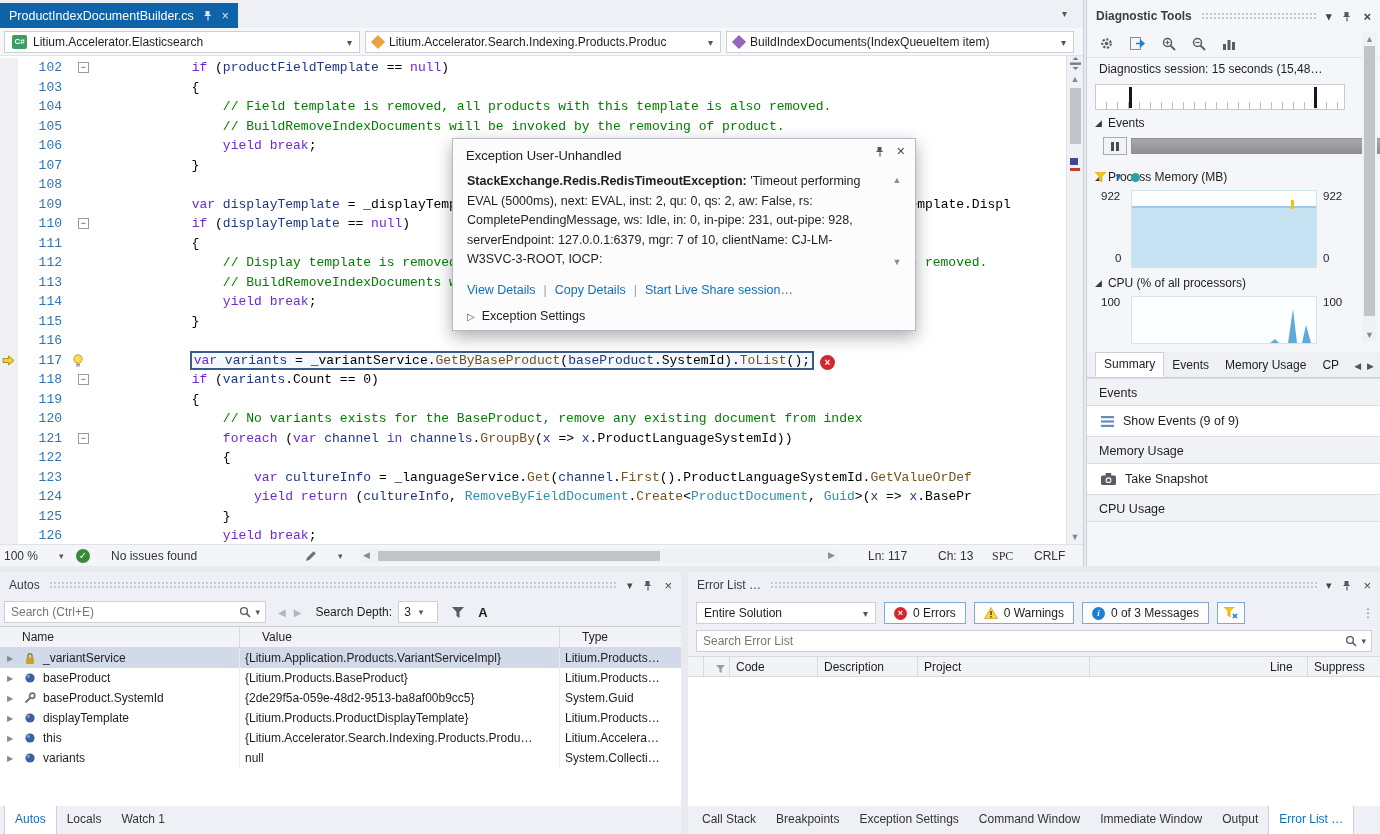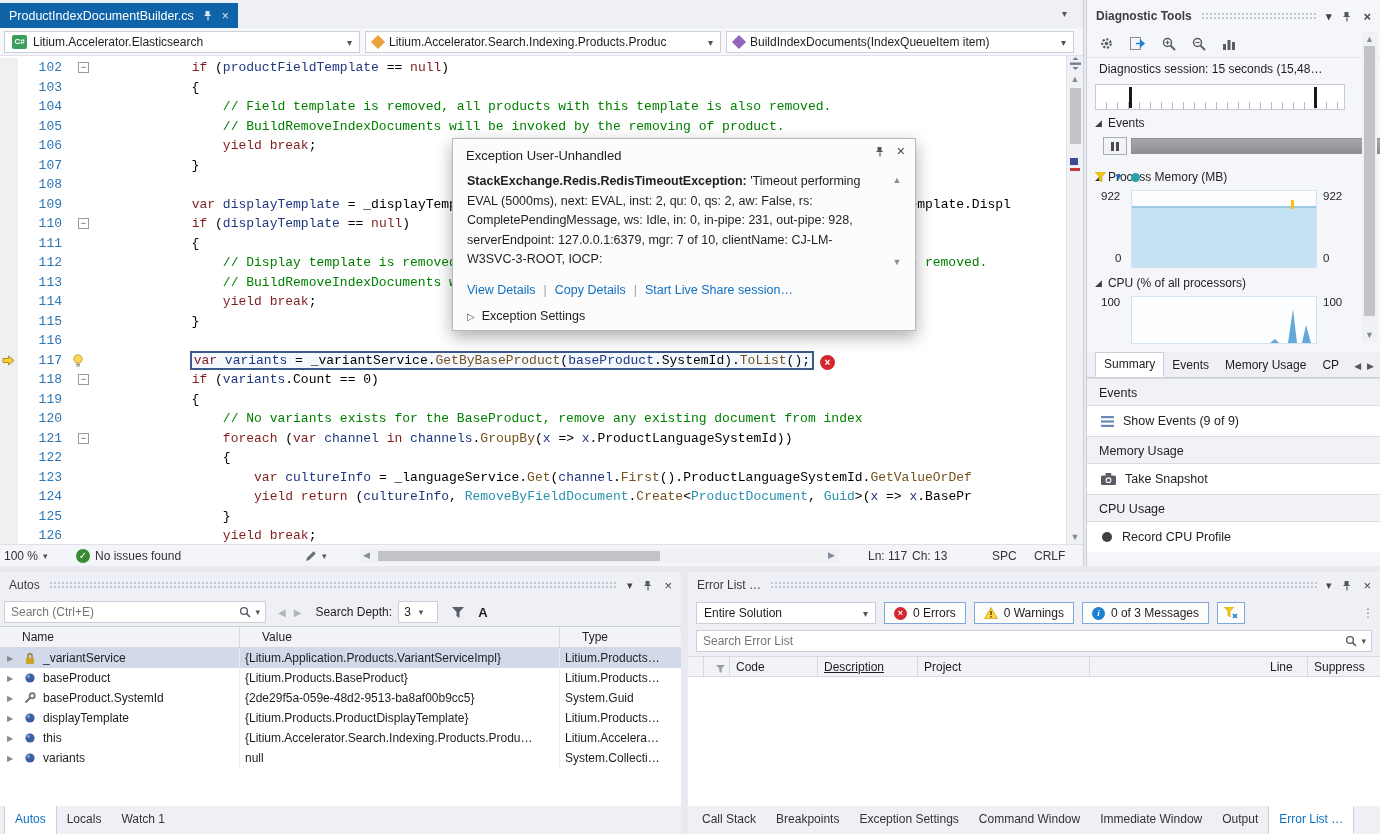--- a/index.html
+++ b/index.html
@@ -24,39 +24,39 @@
 
   .code-area { position:absolute; left:0; top:56px; right:17px; bottom:22px; background:#fff; overflow:hidden; padding-top:2px;
                font-family:"Liberation Mono","DejaVu Sans Mono",monospace; font-size:13px; }
   .code-line { height:19.5px; line-height:19.5px; display:flex; position:relative; white-space:pre; }
   .ind-margin { flex:0 0 18px; background:#f0f0f3; position:relative; }
   .ind-margin svg { position:absolute; left:2px; top:4px; }
   .ln { flex:0 0 56px; text-align:right; padding-right:12px; color:#2e75b5; }
   .fold { flex:0 0 24px; position:relative; }
   .fold-box { position:absolute; left:4px; top:4px; width:11px; height:11px; border:1px solid #9a9aa0; background:#fff; color:#444; font-size:9px; line-height:9px; text-align:center; font-family:"Liberation Sans",sans-serif; cursor:pointer; }
   .code { flex:1; white-space:pre; }
-  .tk-k { color:#7f1d1d; } .tk-c { color:#008000; } .tk-t { color:#2b91af; }
+  .tk-k { color:#6d28d9; } .tk-c { color:#008000; } .tk-t { color:#2b91af; }
   .tk-m { color:#74531f; } .tk-v { color:#1f377f; } .tk-p { color:#000; }
   .stmt-box { border:2px solid #3a5a8a; background:#f4f8fd; padding:0 2px; margin:0 -2px; }
   .err-badge { display:inline-block; width:15px; height:15px; border-radius:50%; background:#d3262e; color:#fff; text-align:center; line-height:15px; font-size:10px; font-weight:bold; margin-left:8px; font-family:"Liberation Sans",sans-serif; vertical-align:-2px; cursor:pointer; }
   .bulb { position:absolute; left:72px; top:3px; }
 
   .split-handle { position:absolute; right:0; top:56px; width:17px; height:16px; background:#eef0f5; border-left:1px solid #dfe1e6; text-align:center; cursor:row-resize; }
   .v-scroll { position:absolute; right:0; top:72px; width:17px; bottom:22px; background:#f0f1f4; border-left:1px solid #e2e3e8; }
   .v-scroll .arr { position:absolute; left:0; width:100%; text-align:center; color:#868999; font-size:9px; }
   .v-thumb { position:absolute; left:3px; width:11px; background:#c2c3c9; }
   .mark { position:absolute; }
 
   .ed-status { position:absolute; left:0; bottom:0; width:100%; height:22px; background:#f4f5f9; border-top:1px solid #e0e1e6; font-size:12px; color:#333; }
-  .ed-status > div { position:absolute; top:0; height:22px; display:flex; align-items:center; gap:5px; }
+  .ed-status > div { position:absolute; top:0; height:22px; display:flex; align-items:center; gap:21px; }
   .st-zoom { left:4px; } .st-issues { left:76px; } .st-pencil { left:305px; }
   .st-hscroll { left:360px; width:478px; top:4px !important; height:14px !important; background:#f0f1f4; }
   .h-thumb { position:absolute; left:18px; top:2px; width:282px; height:10px; background:#c2c3c9; }
   .h-arr { position:absolute; top:1px; color:#868999; font-size:9px; }
-  .st-ln { left:868px; } .st-ch { left:912px; } .st-spc { left:992px; } .st-eol { left:1034px; }
+  .st-ln { left:868px; } .st-ch { left:938px; } .st-spc { left:992px;font-family:Liberation Serif, serif; } .st-eol { left:1034px; }
   .ok-circle { width:14px; height:14px; border-radius:50%; background:#388a34; color:#fff; font-size:10px; line-height:14px; text-align:center; }
   .dd-sm { color:#555; font-size:9px; }
 
   
   .ex-popup { position:absolute; left:452px; top:138px; width:464px; height:193px; background:#fcfcfd; border:1px solid #b4b8c2; box-shadow:0 6px 16px rgba(0,0,0,.32); z-index:10; font-size:12.5px; }
   .ex-title { position:absolute; left:13px; top:9px; font-size:13px; color:#1e1e1e; }
   .ex-top-icons { position:absolute; right:10px; top:7px; display:flex; gap:12px; color:#444; }
   .ex-body { position:absolute; left:14px; top:33px; width:404px; height:98px; line-height:19.5px; overflow:hidden; color:#1e1e1e; }
   .ex-scrollcol { position:absolute; right:12px; top:36px; width:12px; height:92px; color:#8a8d98; font-size:9px; text-align:center; }
   .ex-scrollcol .sd { position:absolute; bottom:0; left:0; width:100%; }
@@ -434,28 +434,20 @@
             <svg width="15" height="12" viewBox="0 0 15 12">
               <rect x="0" y="2.5" width="15" height="9.5" rx="1.5" fill="#5a5d66"></rect>
               <rect x="4.6" y="0" width="5.6" height="3.4" fill="#5a5d66"></rect>
               <circle cx="7.5" cy="7.2" r="2.9" fill="#fff"></circle>
               <circle cx="7.5" cy="7.2" r="1.8" fill="#5a5d66"></circle>
             </svg>
           </span>
           <span data-interactable="false">Take Snapshot</span>
         </div>
         <div class="sum-header" data-interactable="false"><span data-interactable="false">CPU Usage</span></div>
-        <div class="sum-item" data-interactable="true">
-          <span class="sum-icon" data-interactable="false">
-            <svg width="12" height="12" viewBox="0 0 12 12">
-              <circle cx="6" cy="6" r="5" fill="#3f3f46"></circle>
-            </svg>
-          </span>
-          <span data-interactable="false">Record CPU Profile</span>
-        </div>
       </div>
   </div>
 
   <div id="autos" class="panel toolwin" data-interactable="false">
     <div class="tw-title" data-interactable="false">
       <span data-interactable="false">Autos</span>
       <span class="tw-texture" data-interactable="true"></span>
       <span class="tw-icons">
         <span data-interactable="true">▾</span>
         <span data-interactable="true">
@@ -655,21 +647,21 @@
       </span>
     </div>
     <div class="el-grid-head" id="el-head" data-interactable="false">
         <span data-interactable="false" style="width: 16px;"></span>
         <span data-interactable="true" style="width: 26px;">
           <svg width="9" height="9" viewBox="0 0 9 9" style="margin:5px 0 0 6px">
             <path d="M0 0h9L5.7 3.6V8L3.3 6.4V3.6z" fill="#9a9da6"></path>
           </svg>
         </span>
         <span data-interactable="true" style="width: 88px;">Code</span>
-        <span data-interactable="true" style="width: 100px; text-decoration: underline;">Description</span>
+        <span data-interactable="true" style="width: 100px;">Description</span>
         <span data-interactable="true" style="width: 172px;">Project</span>
         <span data-interactable="true" style="width: 174px; margin-top: 36px;">File</span>
         <span data-interactable="true" style="width: 44px;">Line</span>
         <span data-interactable="true" style="flex: 1 1 0%; border-right: none;">Suppress</span>
       </div>
     <div class="el-body" data-interactable="true"></div>
     <div class="tool-tabs" id="el-tabs" data-interactable="false">
         <span class="tool-tab" data-interactable="true">Call Stack</span>
         <span class="tool-tab" data-interactable="true">Breakpoints</span>
         <span class="tool-tab" data-interactable="true">Exception Settings</span>

